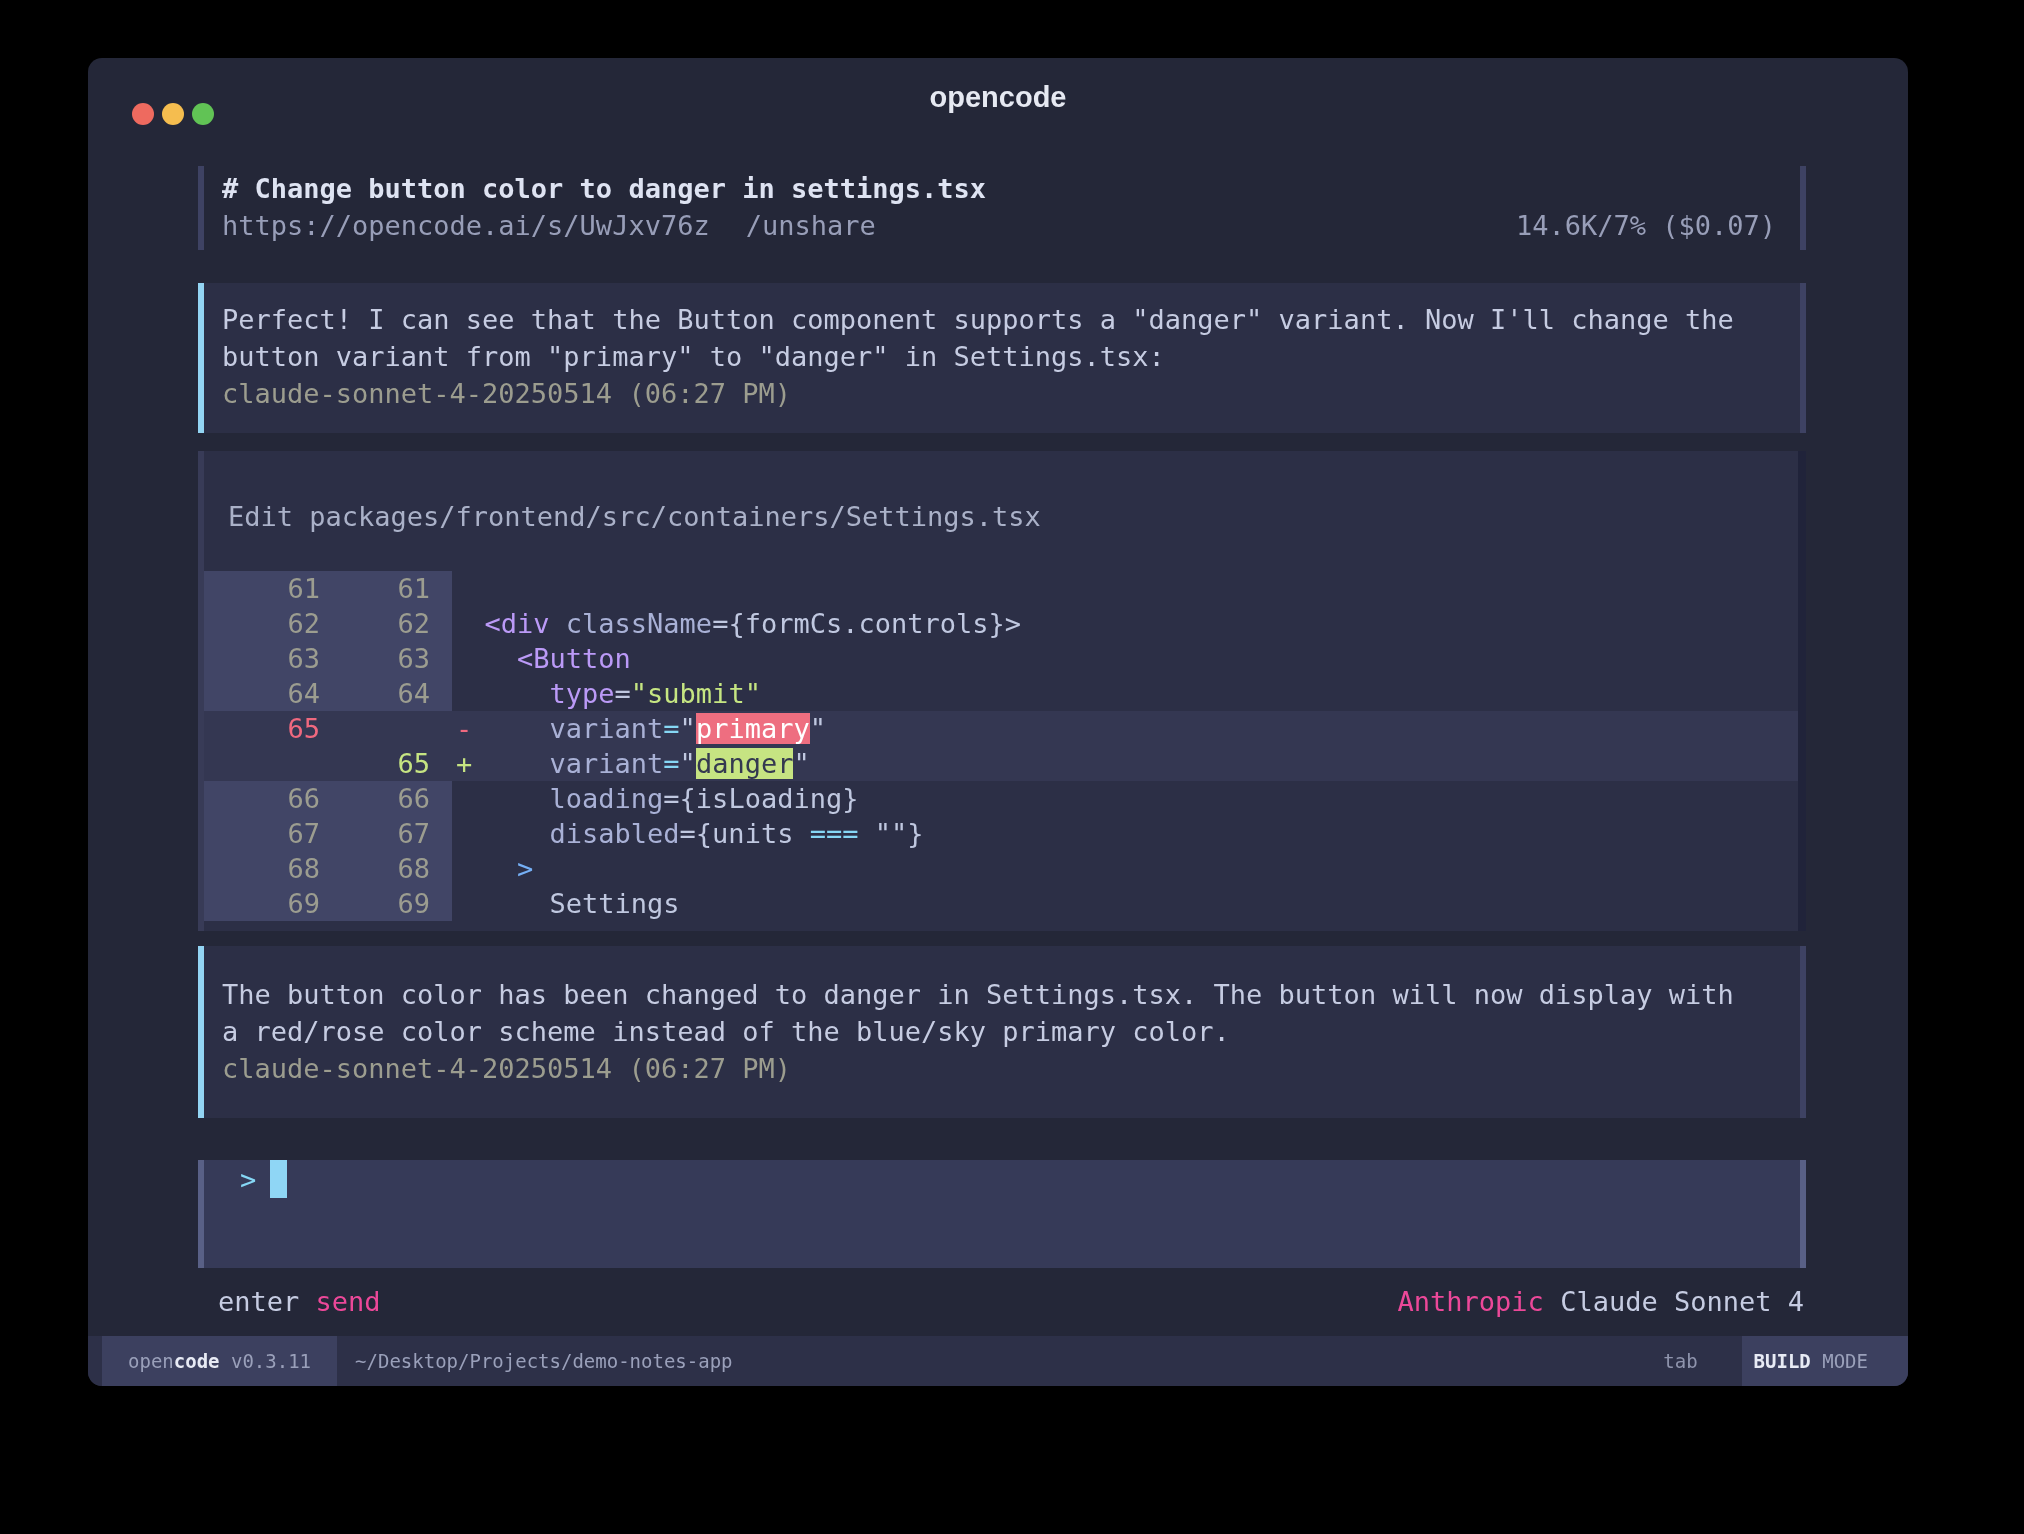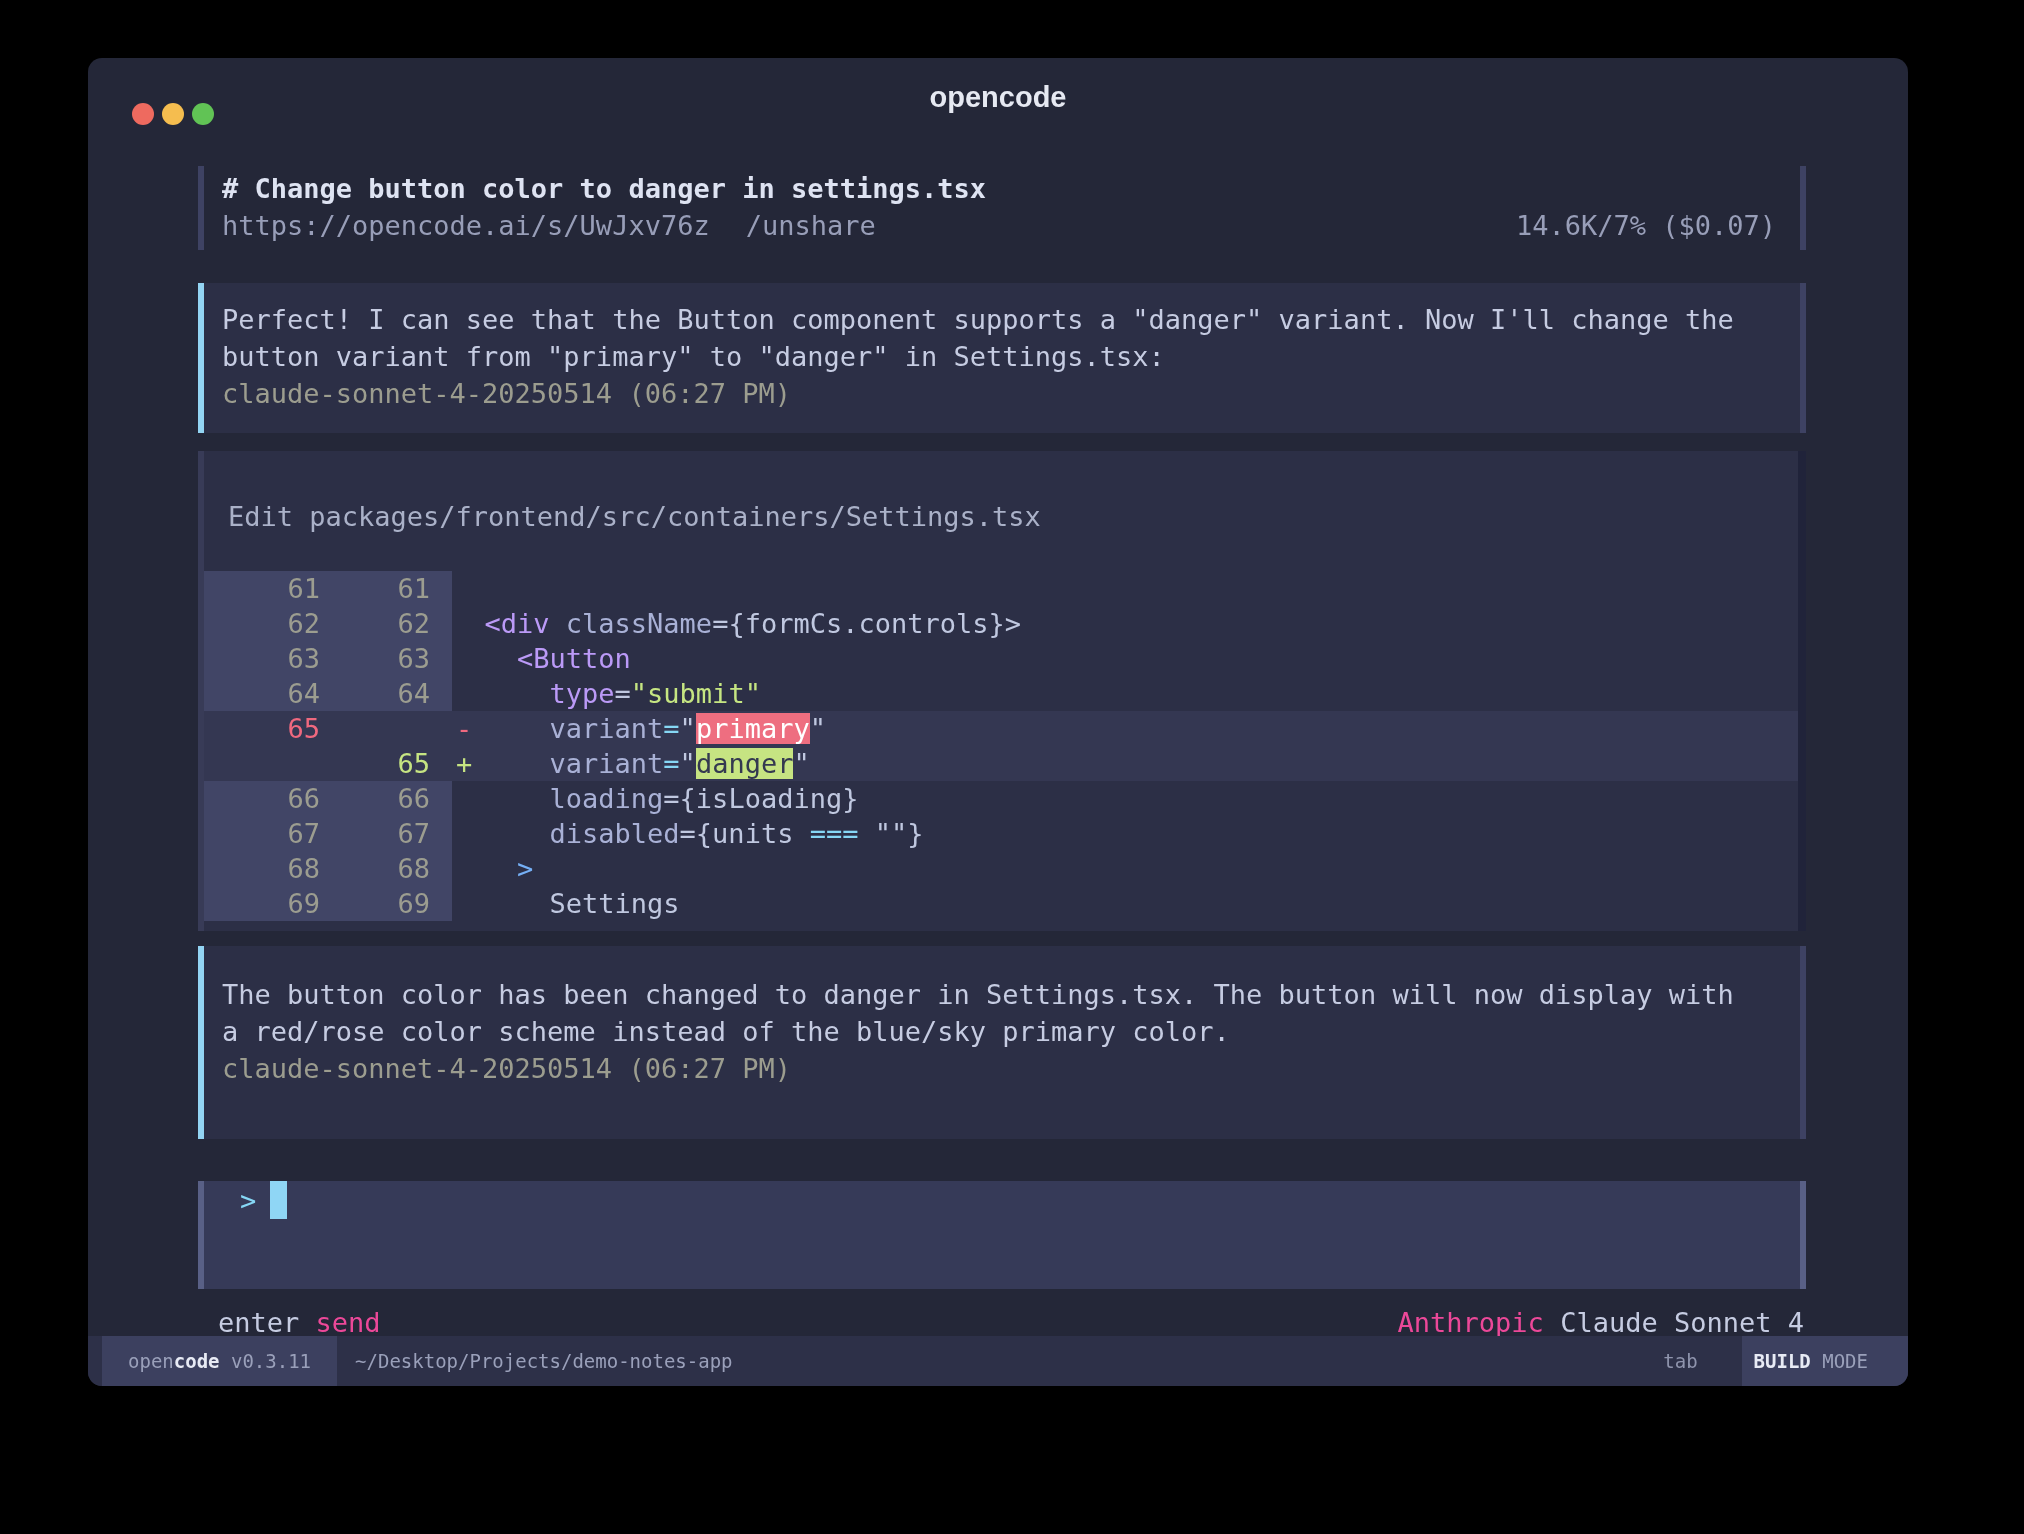--- a/index.html
+++ b/index.html
@@ -37,21 +37,21 @@
   .hdr-url { }
   .hdr-unshare { margin-left:36px; }
   .hdr-tokens { margin-left:auto; }
 
   
   .msg {
     background:#2c2f46; border-left:6px solid #93d4f3; border-right:6px solid #3e4263;
     font-size:27px; line-height:37px; color:#c6cce2; padding:18px 24px 21px 18px;
   }
   .msg.m1 { margin-top:33px; height:150px; }
-  .msg.m2 { margin-top:15px; height:193px; padding-top:30px; }
+  .msg.m2 { margin-top:15px; height:172px; padding-top:30px; }
   .msg .model { color:#9c9d8f; }
 
   
   .edit {
     margin-top:18px; height:480px; background:#2c2f46;
     border-left:6px solid #383b57; border-right:8px solid #20233a; overflow:hidden;
   }
   .edit-title { padding:48px 0 0 24px; font-size:27px; line-height:36px; color:#aab1c8; }
   .diff { margin-top:36px; font-size:27px; }
   .drow { display:flex; height:35px; line-height:35px; }

